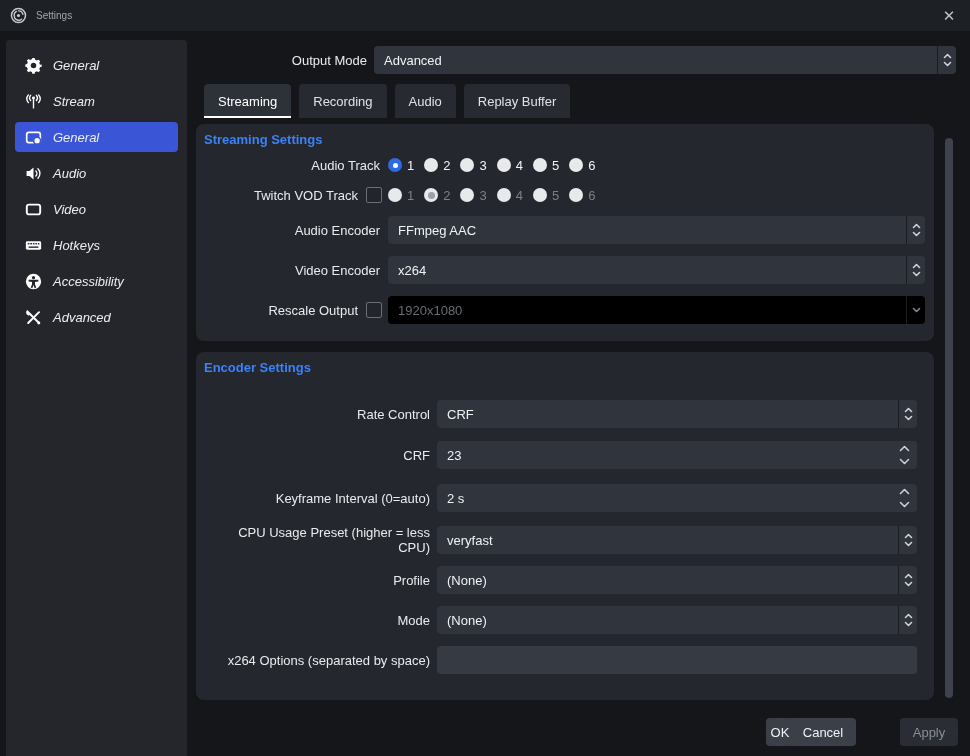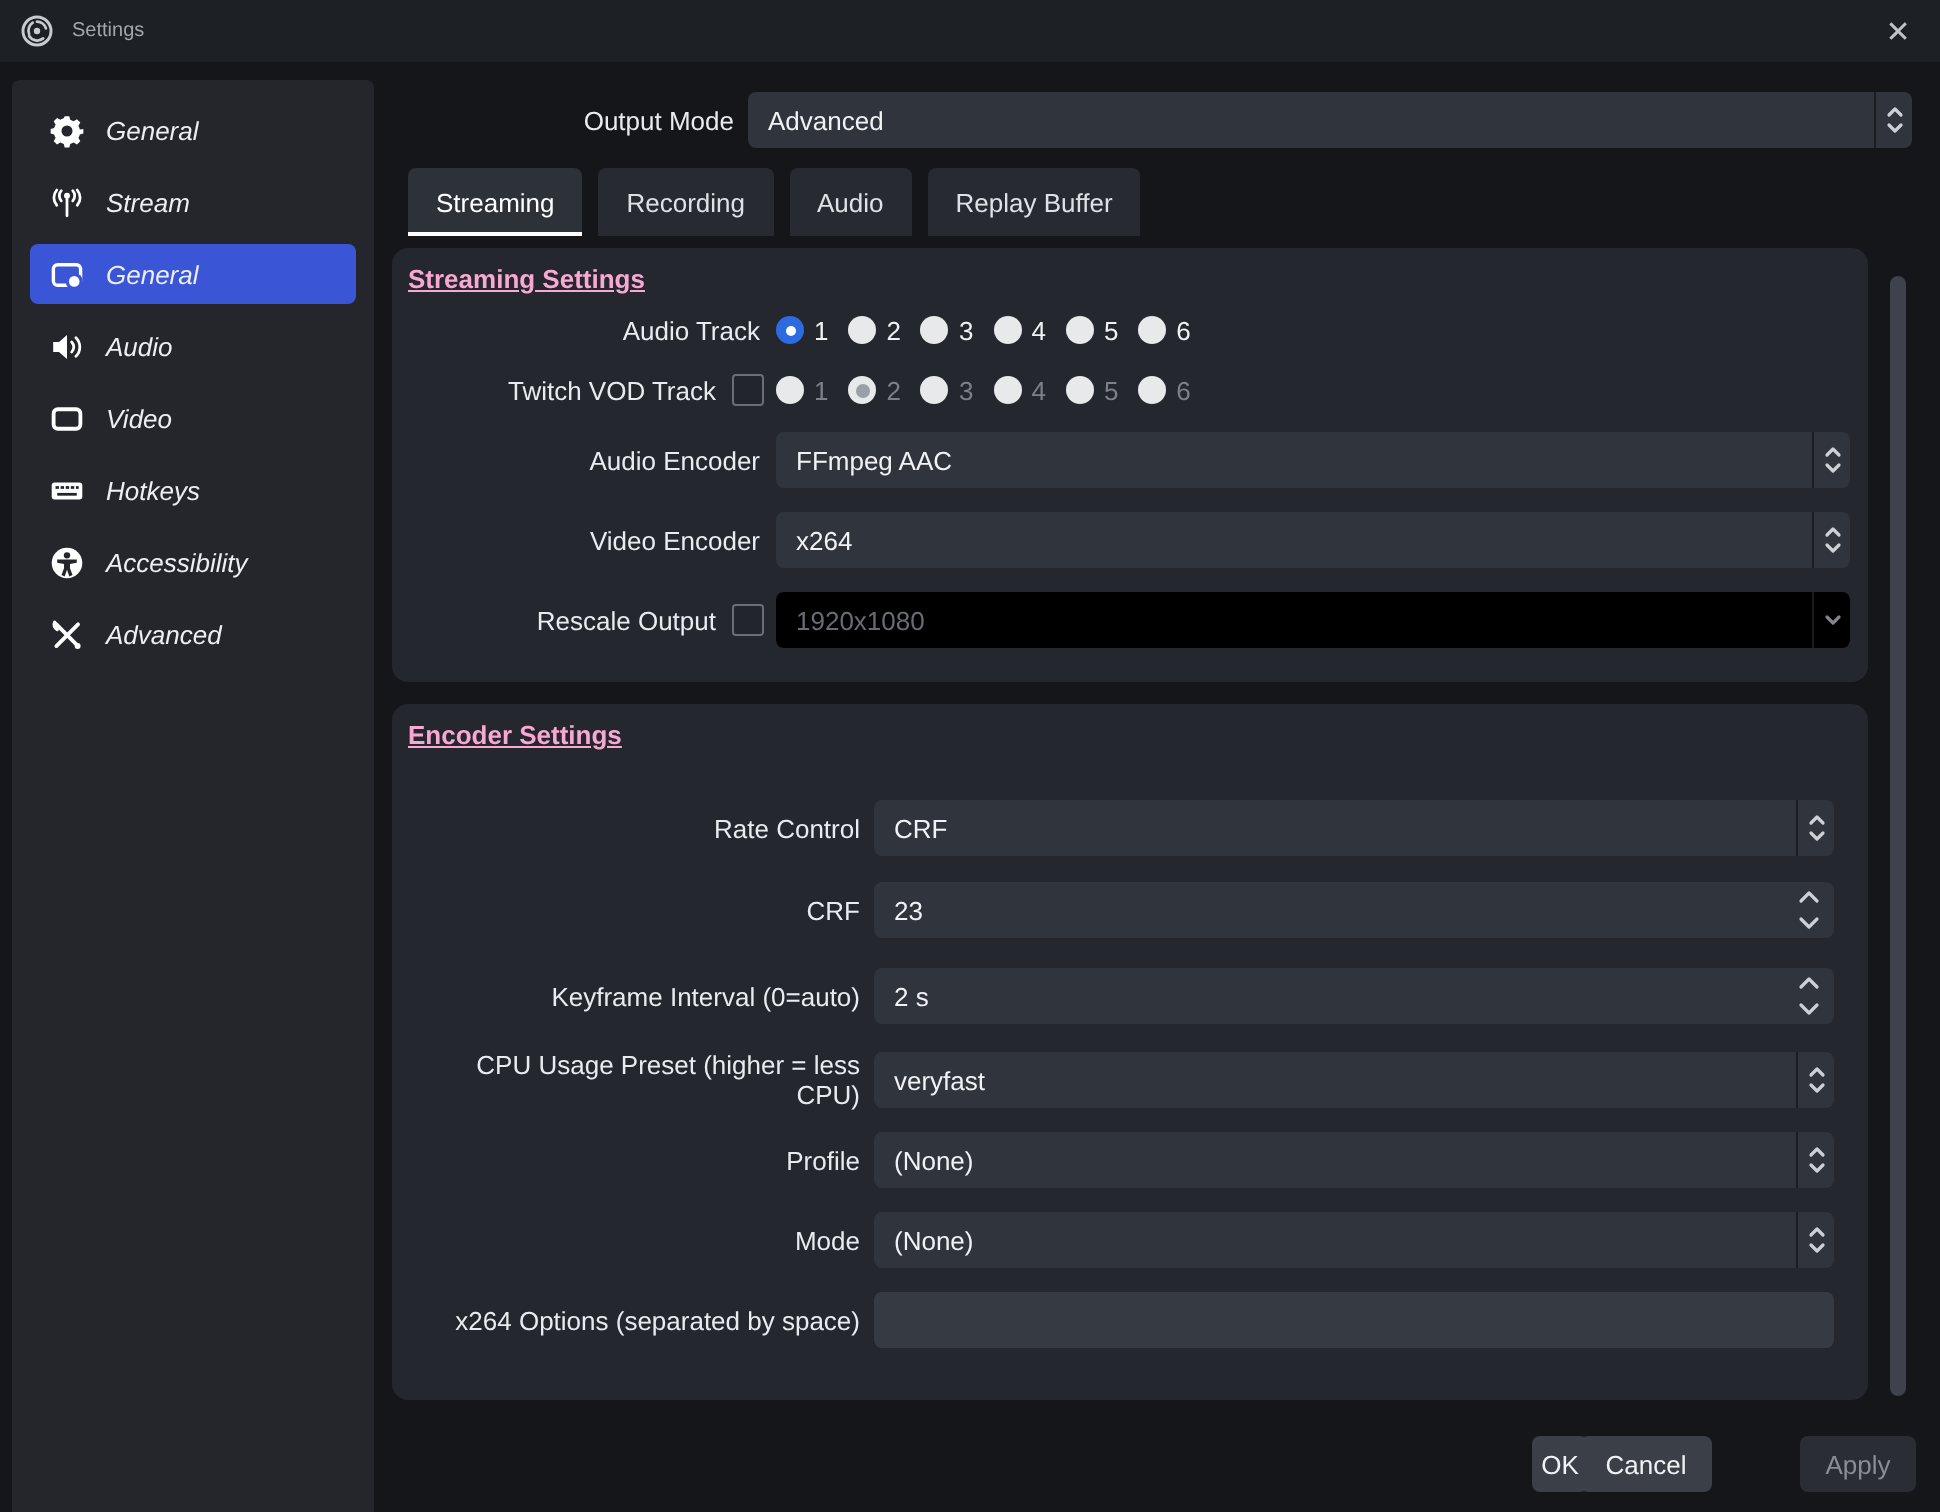--- a/index.html
+++ b/index.html
@@ -52,21 +52,21 @@
   .spinbox .up, .spinbox .dn { position:absolute; right:7px; }
   .spinbox .up { top:4px; } .spinbox .dn { bottom:4px; }
   .combo.disabled { background:#000000; }
   .combo.disabled .val { color:#686c74; }
   .combo.disabled .chev path { stroke:#81858d; }
   .textinput { background:#363a43; }
   
   .groupbox { position:absolute; left:196px; width:738px; background:#24272d; border-radius:8px; }
   .gb1 { top:124px; height:217px; }
   .gb2 { top:352px; height:348px; }
-  .gb-title { position:absolute; left:8px; top:8px; font-weight:bold; color:#f9a8d4;text-decoration:underline; }
+  .gb-title { position:absolute; left:8px; top:8px; font-weight:bold; color:#3b82f6; }
   .row { position:absolute; left:8px; display:flex; align-items:center; }
   .gb1 .row { right:9px; }
   .gb2 .row { right:17px; }
   .row .lbl { text-align:right; margin-right:8px; color:#e9ebee; flex:0 0 auto; }
   .gb1 .lbl { width:176px; }
   .gb1 .lbl.short { width:154px; }
   .gb2 .lbl { width:226px; margin-right:7px; }
   .row .field { flex:1; }
   
   .radiogroup { display:flex; align-items:center; gap:10px; }

